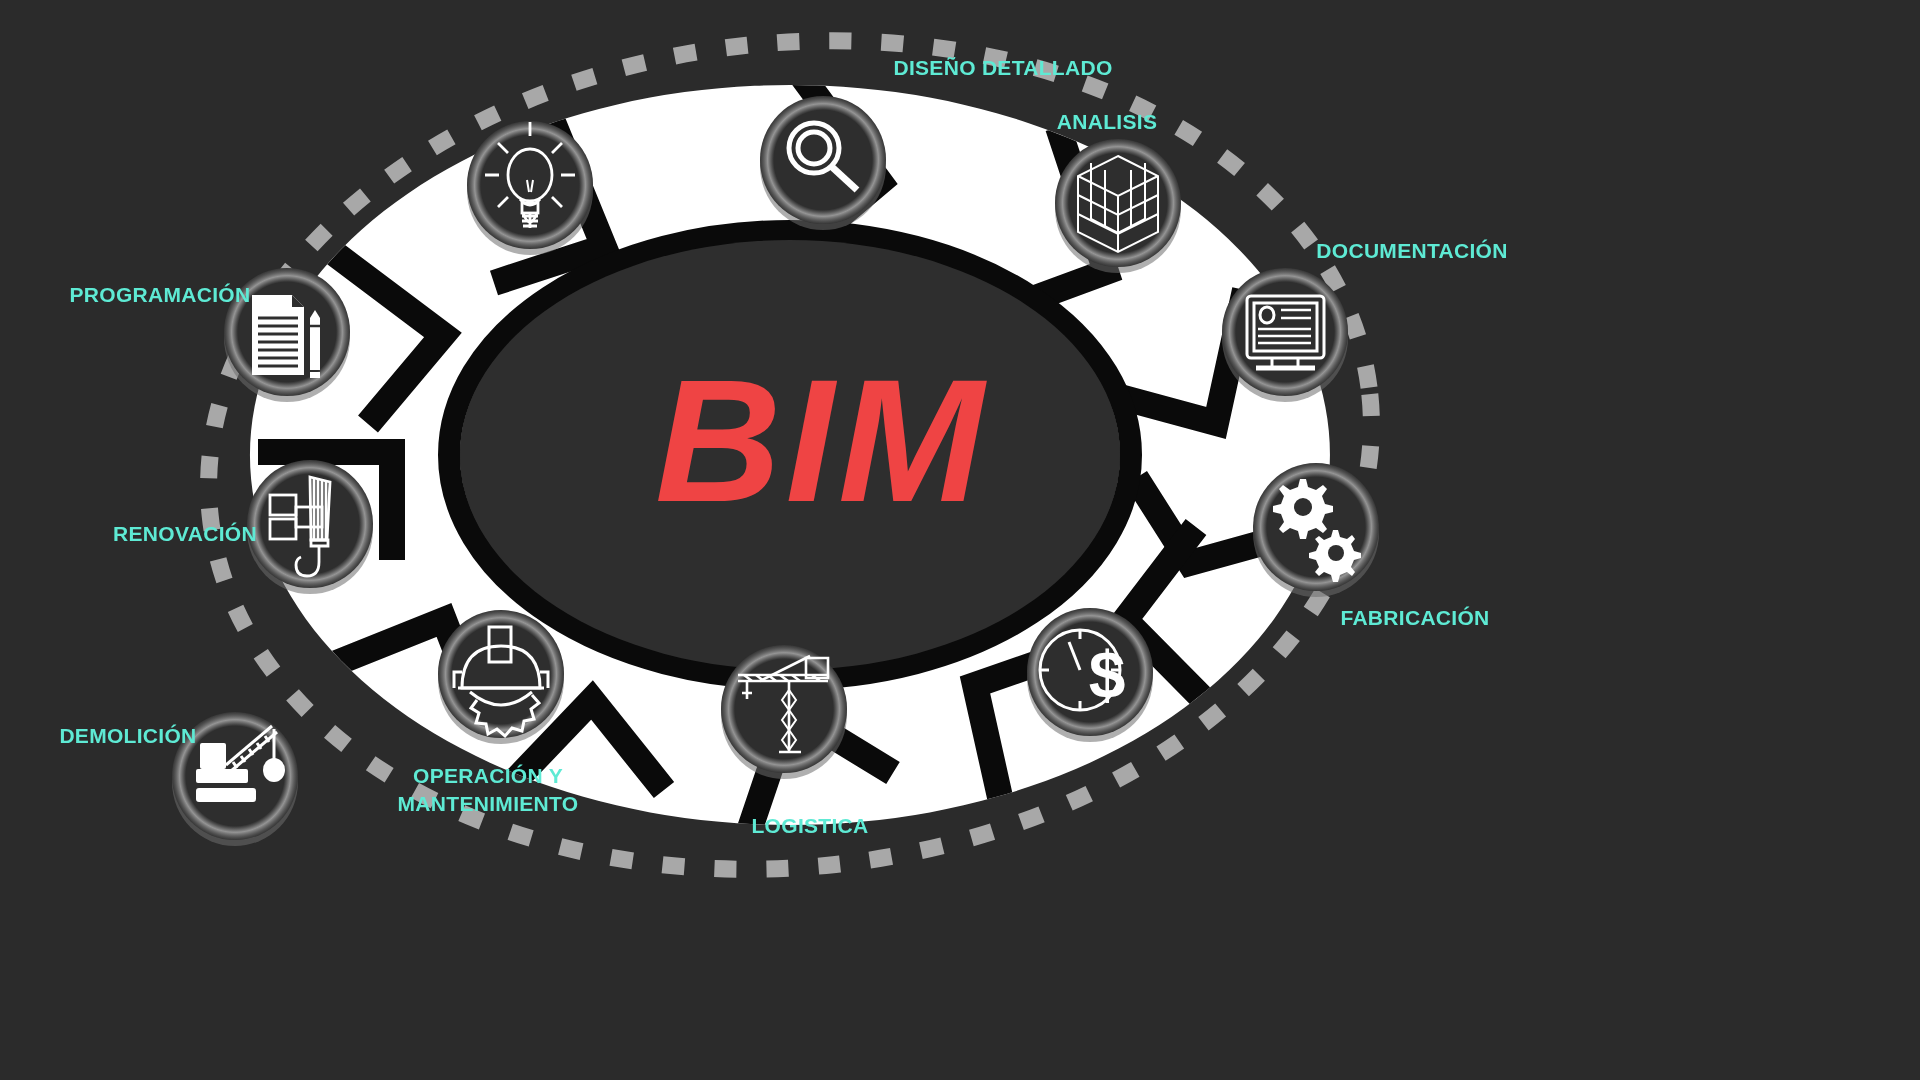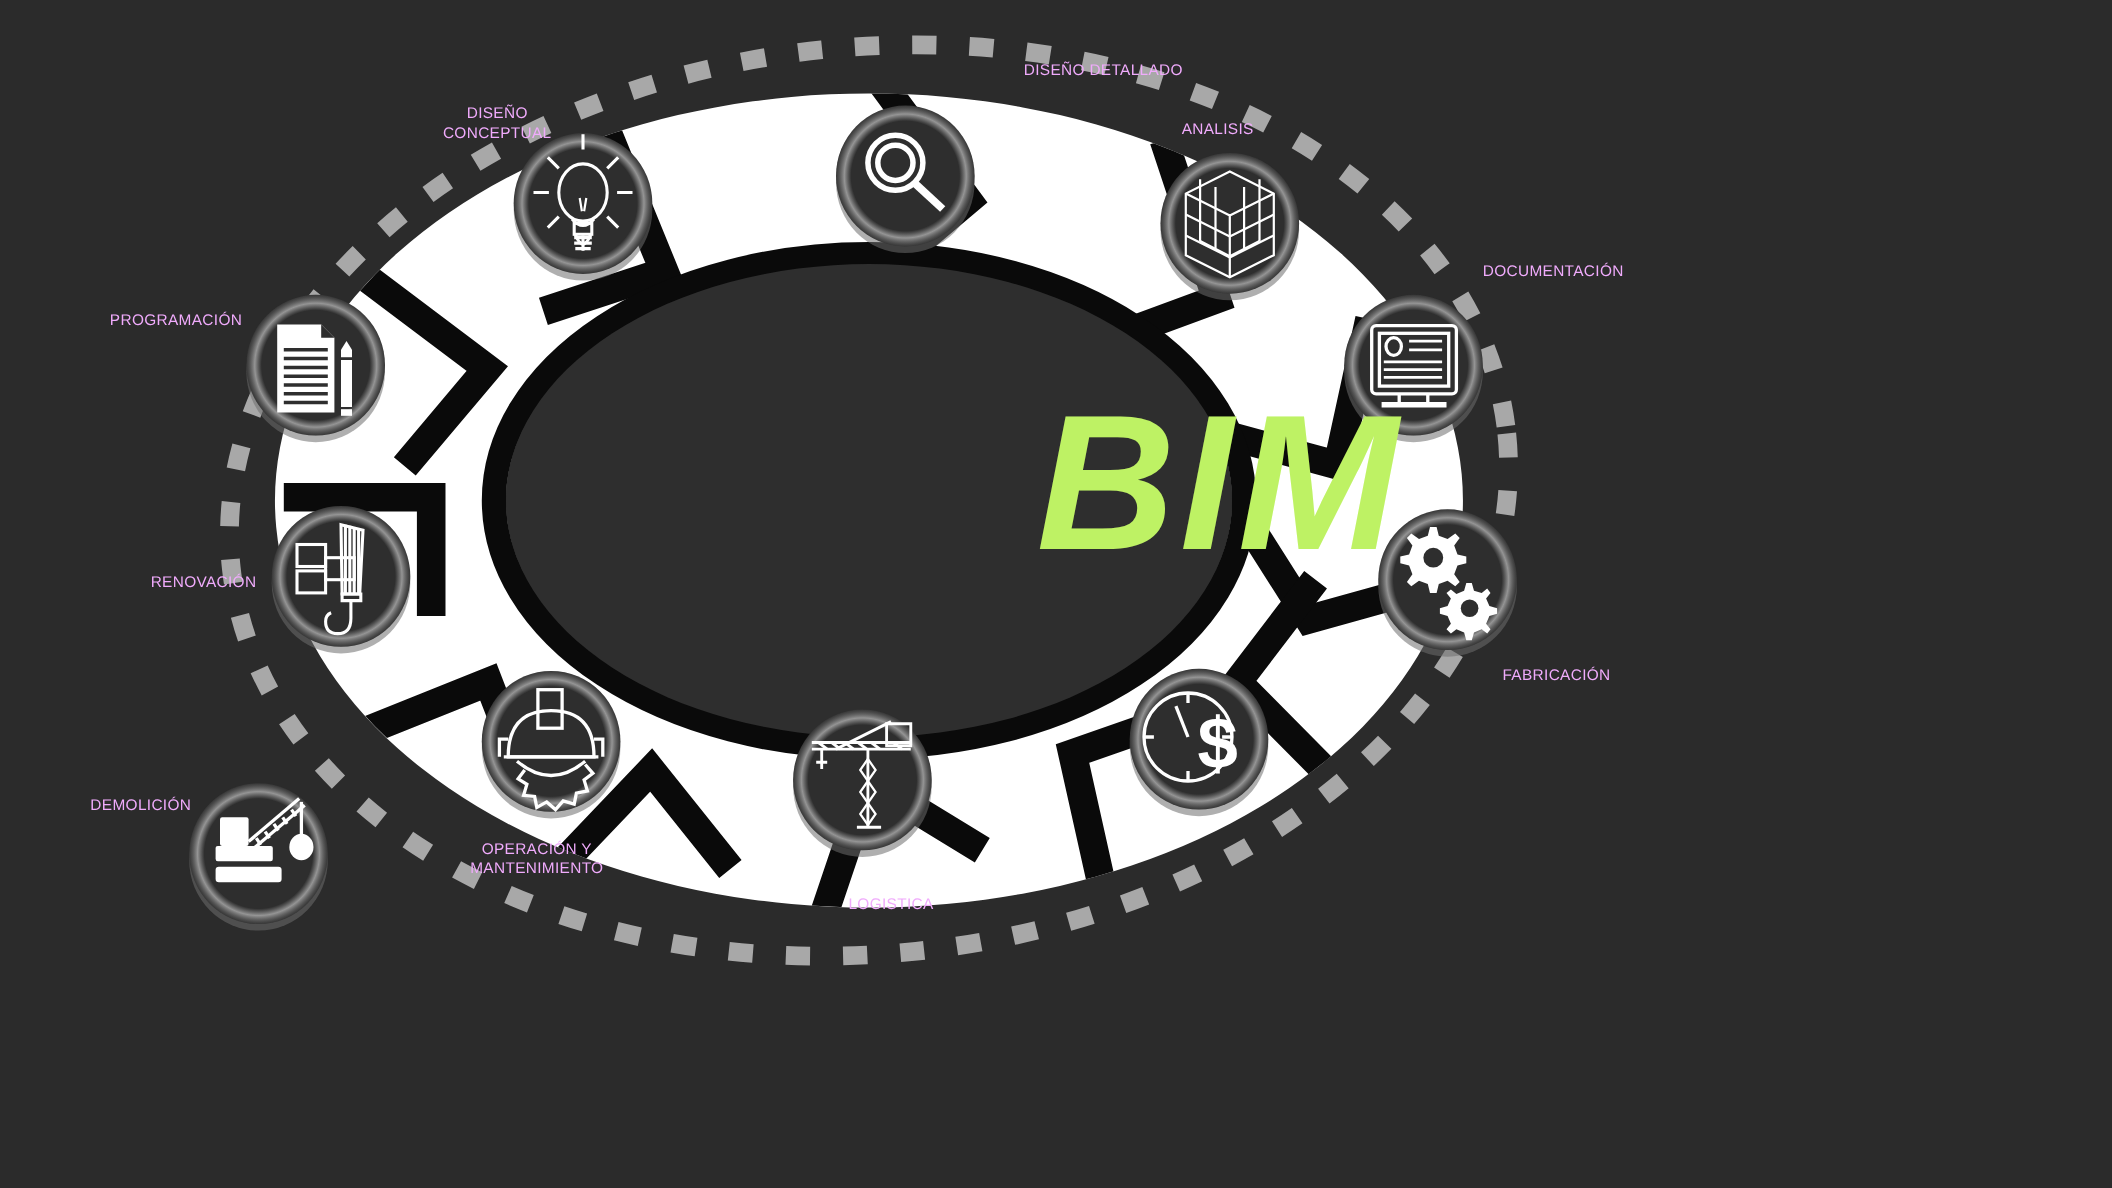--- a/index.html
+++ b/index.html
@@ -22,40 +22,40 @@
   #diagram-svg {
     position: absolute;
     left: 0;
     top: 0;
     width: 1920px;
     height: 1080px;
     display: block;
   }
   .stage-label {
     position: absolute;
-    color: #f0abfc;
+    color: #5eead4;
     font-family: "Liberation Sans", sans-serif;
-    font-weight: normal;
-    font-size: 14px;
+    font-weight: bold;
+    font-size: 21px;
     letter-spacing: 0.3px;
     line-height: 1.32;
     white-space: pre-line;
     text-align: center;
     pointer-events: none;
   }
   .center-word {
     position: absolute;
-    color: #bef264;
+    color: #ef4444;
     font-family: "Liberation Sans", sans-serif;
     font-weight: bold;
     font-style: italic;
     font-size: 175px;
     letter-spacing: 4px;
     line-height: 1;
-    text-align: right;
+    text-align: left;
     width: 620px;
     left: 655px;
     top: 440px;
     transform: translateY(-50%);
   }
 </style>
 </head>
 <body>
 
 <div id="stage">
@@ -292,16 +292,14 @@
 
   <div class="stage-label" style="left:378px; top:762px; width:220px;">OPERACIÓN Y
 MANTENIMIENTO</div>
 
   <div class="stage-label" style="left:48px; top:722px; width:160px;text-align:center;">DEMOLICIÓN</div>
 
   <div class="stage-label" style="left:105px; top:520px; width:160px;">RENOVACIÓN</div>
 
   <div class="stage-label" style="left:65px; top:281px; width:190px;">PROGRAMACIÓN</div>
 
-  <div class="stage-label" style="left:362px; top:93px; width:180px;">DISEÑO
-CONCEPTUAL</div>
 
 </div>
 
 </body></html>

